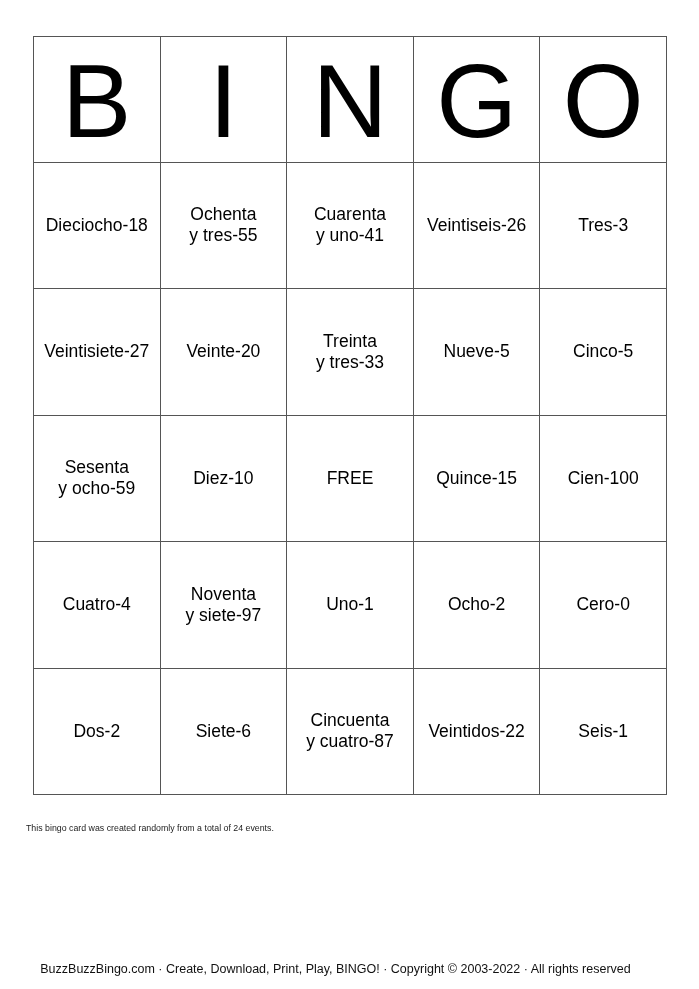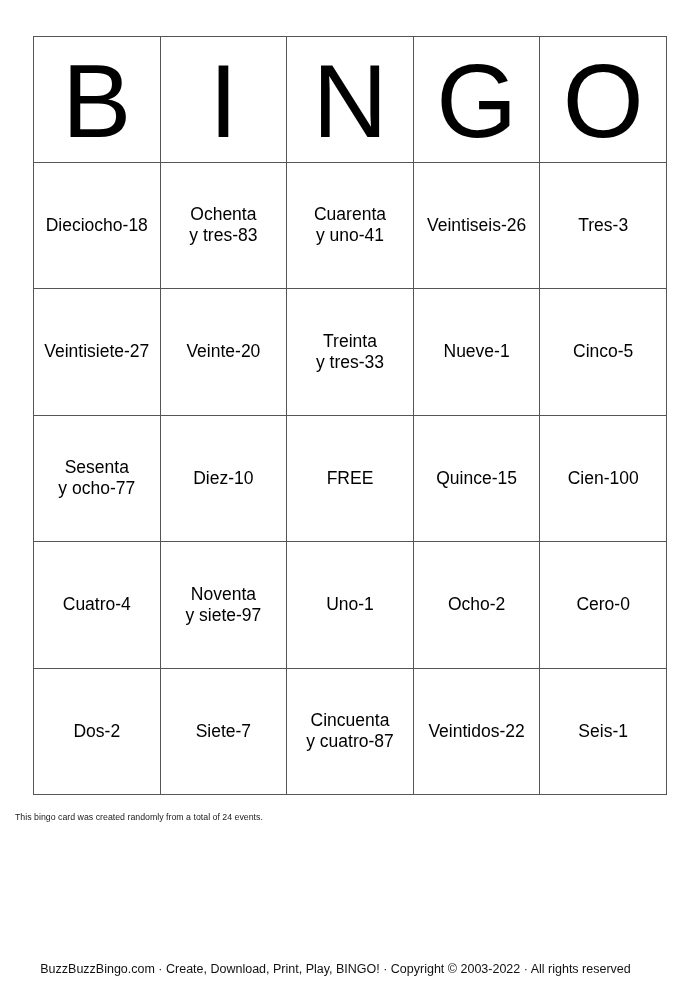--- a/index.html
+++ b/index.html
@@ -50,21 +50,21 @@
     .notes {
       position: absolute;
       left: 10px;
       top: 806px;
       width: 680px;
       font-size: 8.8px;
       line-height: 13px;
       color: #222222;
     }
     .notes p {
-      margin: 5px;
+      margin: 16px;
     }
     .footer {
       position: absolute;
       left: 0;
       top: 962px;
       width: 671px;
       text-align: center;
       font-size: 12.5px;
       color: #111111;
     }
@@ -79,53 +79,53 @@
       <th>I</th>
       <th>N</th>
       <th>G</th>
       <th>O</th>
     </tr>
   </thead>
   <tbody>
     <tr>
       <td><span class="cell-text">Dieciocho-18</span></td>
       <td><span class="cell-text">Ochenta
-y tres-83</span></td>
+y tres-55</span></td>
       <td><span class="cell-text">Cuarenta
 y uno-41</span></td>
       <td><span class="cell-text">Veintiseis-26</span></td>
       <td><span class="cell-text">Tres-3</span></td>
     </tr>
     <tr>
       <td><span class="cell-text">Veintisiete-27</span></td>
       <td><span class="cell-text">Veinte-20</span></td>
       <td><span class="cell-text">Treinta
 y tres-33</span></td>
-      <td><span class="cell-text">Nueve-1</span></td>
+      <td><span class="cell-text">Nueve-5</span></td>
       <td><span class="cell-text">Cinco-5</span></td>
     </tr>
     <tr>
       <td><span class="cell-text">Sesenta
-y ocho-77</span></td>
+y ocho-59</span></td>
       <td><span class="cell-text">Diez-10</span></td>
       <td><span class="cell-text">FREE</span></td>
       <td><span class="cell-text">Quince-15</span></td>
       <td><span class="cell-text">Cien-100</span></td>
     </tr>
     <tr>
       <td><span class="cell-text">Cuatro-4</span></td>
       <td><span class="cell-text">Noventa
 y siete-97</span></td>
       <td><span class="cell-text">Uno-1</span></td>
       <td><span class="cell-text">Ocho-2</span></td>
       <td><span class="cell-text">Cero-0</span></td>
     </tr>
     <tr>
       <td><span class="cell-text">Dos-2</span></td>
-      <td><span class="cell-text">Siete-7</span></td>
+      <td><span class="cell-text">Siete-6</span></td>
       <td><span class="cell-text">Cincuenta
 y cuatro-87</span></td>
       <td><span class="cell-text">Veintidos-22</span></td>
       <td><span class="cell-text">Seis-1</span></td>
     </tr>
   </tbody>
 </table>
 
 <div class="notes">
   <p>This bingo card was created randomly from a total of 24 events.</p>

